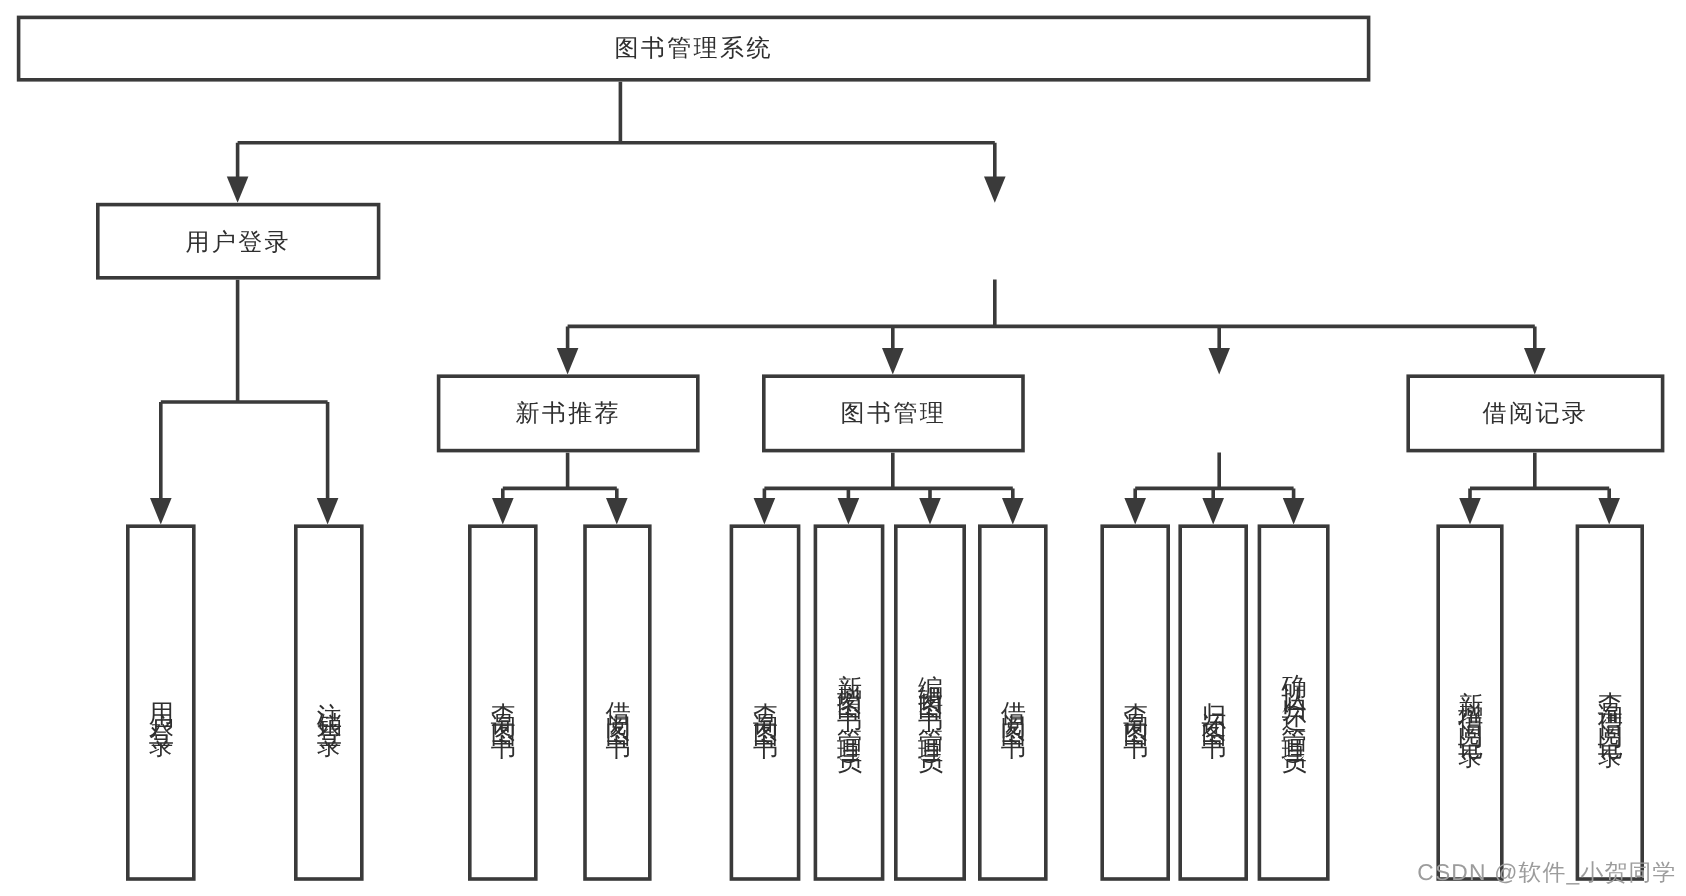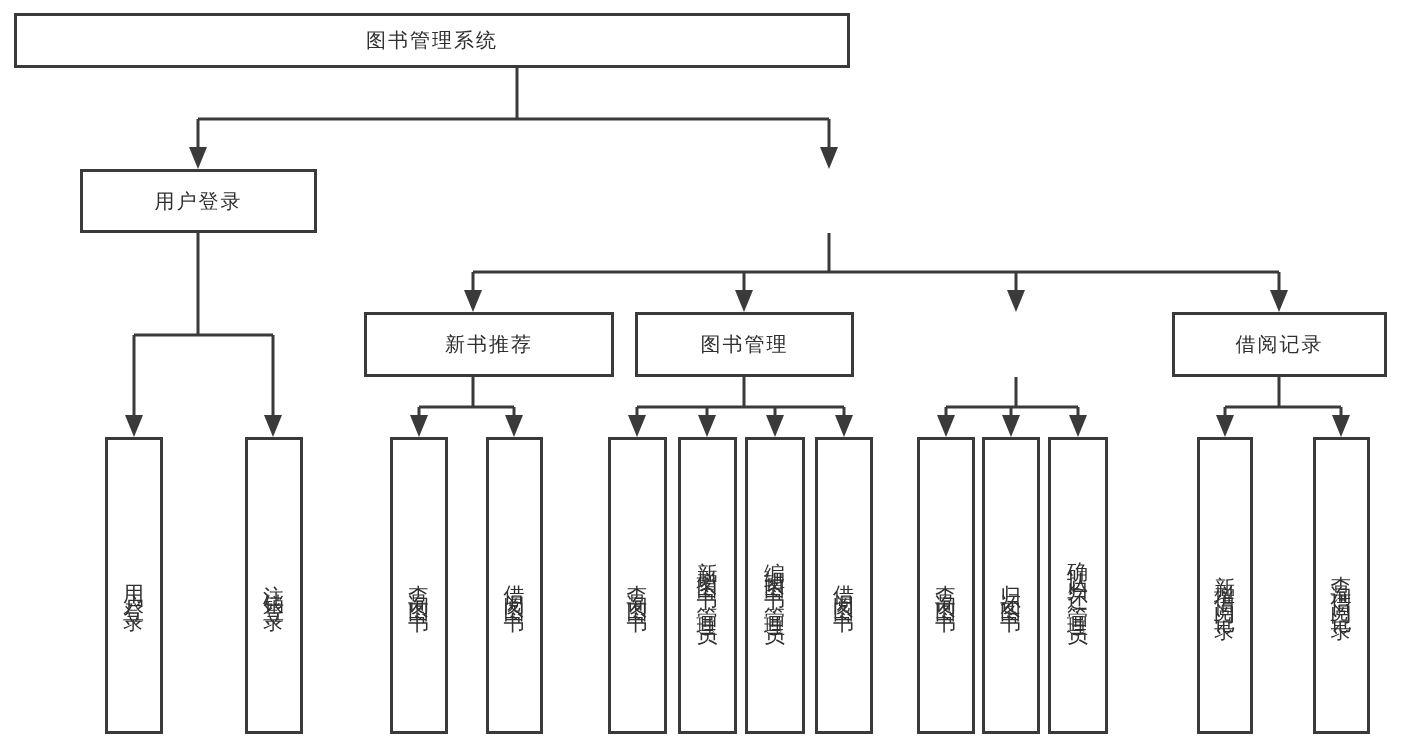--- a/index.html
+++ b/index.html
@@ -92,25 +92,25 @@
       <polygon points="775,437 766,415 784,415"></polygon>
       <polygon points="844,437 835,415 853,415"></polygon>
       <polygon points="946,437 937,415 955,415"></polygon>
       <polygon points="1011,437 1002,415 1020,415"></polygon>
       <polygon points="1078,437 1069,415 1087,415"></polygon>
       <polygon points="1225,437 1216,415 1234,415"></polygon>
       <polygon points="1341,437 1332,415 1350,415"></polygon>
     </g>
   </svg>
 
-  <div class="node h" style="left:14px; top:13px; width:836px; height:55px;">图书管理系统</div>
+  <div class="node h" style="left:14px; top:13px; width:1128px; height:55px;">图书管理系统</div>
 
   <div class="node h" style="left:80px; top:169px; width:237px; height:64px;">用户登录</div>
 
-  <div class="node h" style="left:364px; top:312px; width:250px; height:65px;">新书推荐</div>
+  <div class="node h" style="left:364px; top:312px; width:219px; height:65px;">新书推荐</div>
   <div class="node h" style="left:635px; top:312px; width:219px; height:65px;">图书管理</div>
   <div class="node h" style="left:1172px; top:312px; width:215px; height:65px;">借阅记录</div>
 
   <div class="node v" style="left:105px; top:437px; width:58px; height:297px;">用户登录</div>
   <div class="node v" style="left:245px; top:437px; width:58px; height:297px;">注销登录</div>
 
   <div class="node v" style="left:390px; top:437px; width:58px; height:297px;">查询图书</div>
   <div class="node v" style="left:486px; top:437px; width:57px; height:297px;">借阅图书</div>
 
   <div class="node v" style="left:608px; top:437px; width:59px; height:297px;">查询图书</div>
@@ -118,14 +118,15 @@
   <div class="node v" style="left:745px; top:437px; width:60px; height:297px;">编辑图书（管理员）</div>
   <div class="node v" style="left:815px; top:437px; width:58px; height:297px;">借阅图书</div>
 
   <div class="node v" style="left:917px; top:437px; width:58px; height:297px;">查询图书</div>
   <div class="node v" style="left:982px; top:437px; width:58px; height:297px;">归还图书</div>
   <div class="node v" style="left:1048px; top:437px; width:60px; height:297px;">确认归还（管理员）</div>
 
   <div class="node v" style="left:1197px; top:437px; width:56px; height:297px;">新增借阅记录</div>
   <div class="node v" style="left:1313px; top:437px; width:57px; height:297px;">查询借阅记录</div>
 
+  <div class="watermark">CSDN @软件_小贺同学</div>
 
 </div>
 
 </body></html>

